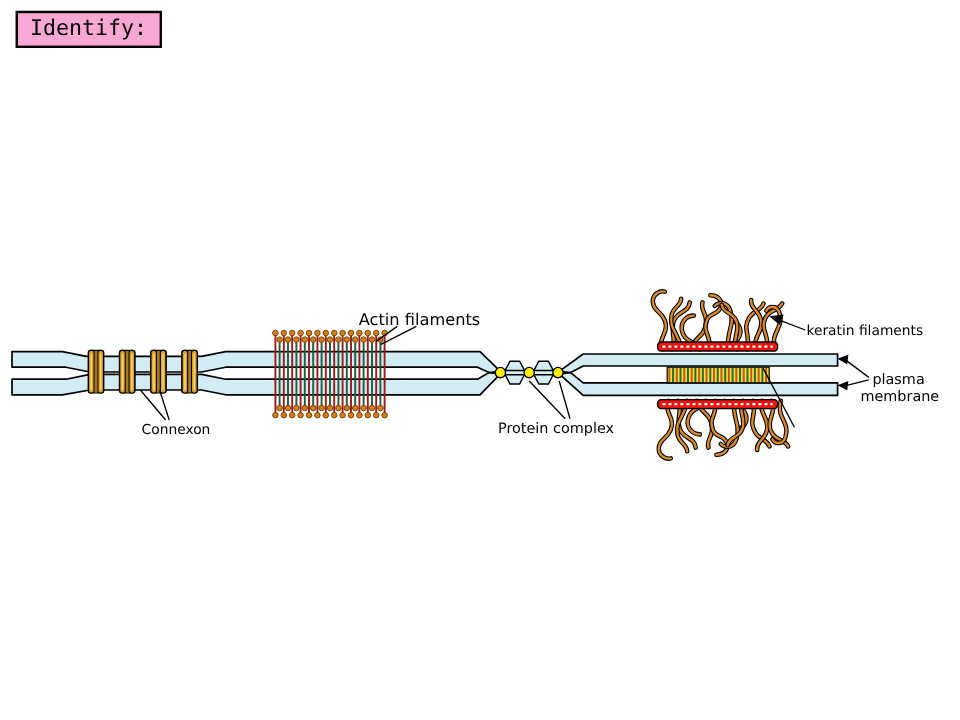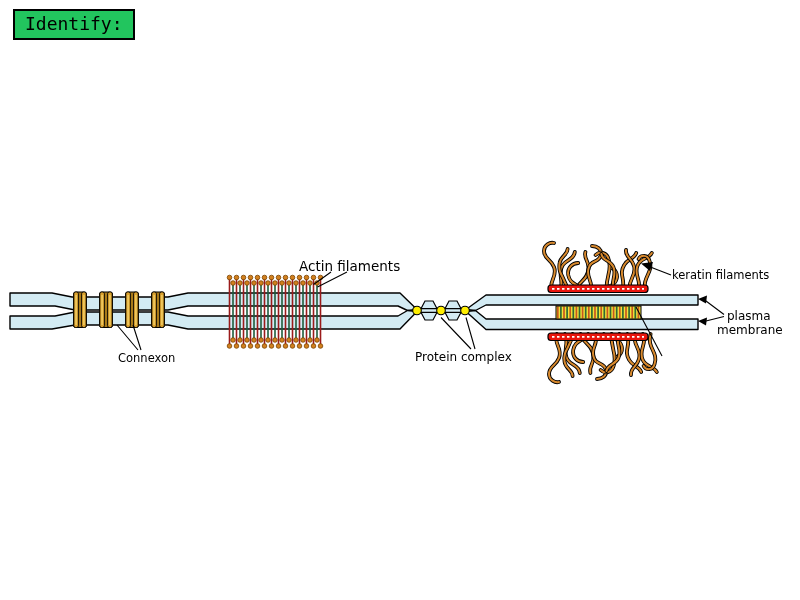--- a/index.html
+++ b/index.html
@@ -1,18 +1,18 @@
 <!DOCTYPE html>
 <html><head>
 <meta charset="utf-8">
 <style>
   html,body{margin:0;padding:0}
   body{width:800px;height:600px;background:#fff;position:relative;overflow:hidden;
        font-family:"DejaVu Sans", sans-serif;}
-  .identify-box{position:absolute;left:13px;top:9px;border:2px solid #000;background:#22c55e;
+  .identify-box{position:absolute;left:13px;top:9px;border:2px solid #000;background:#f9a8d4;
        padding:2px 10px 4px 10px;font-family:"DejaVu Sans Mono", monospace;font-size:18px;color:#000;}
   svg.fig{position:absolute;left:0;top:0;width:800px;height:600px;display:block}
   text{fill:#000}
 </style>
 </head>
 <body>
 
 <div class="identify-box">
   <span>Identify:</span>
 </div>

